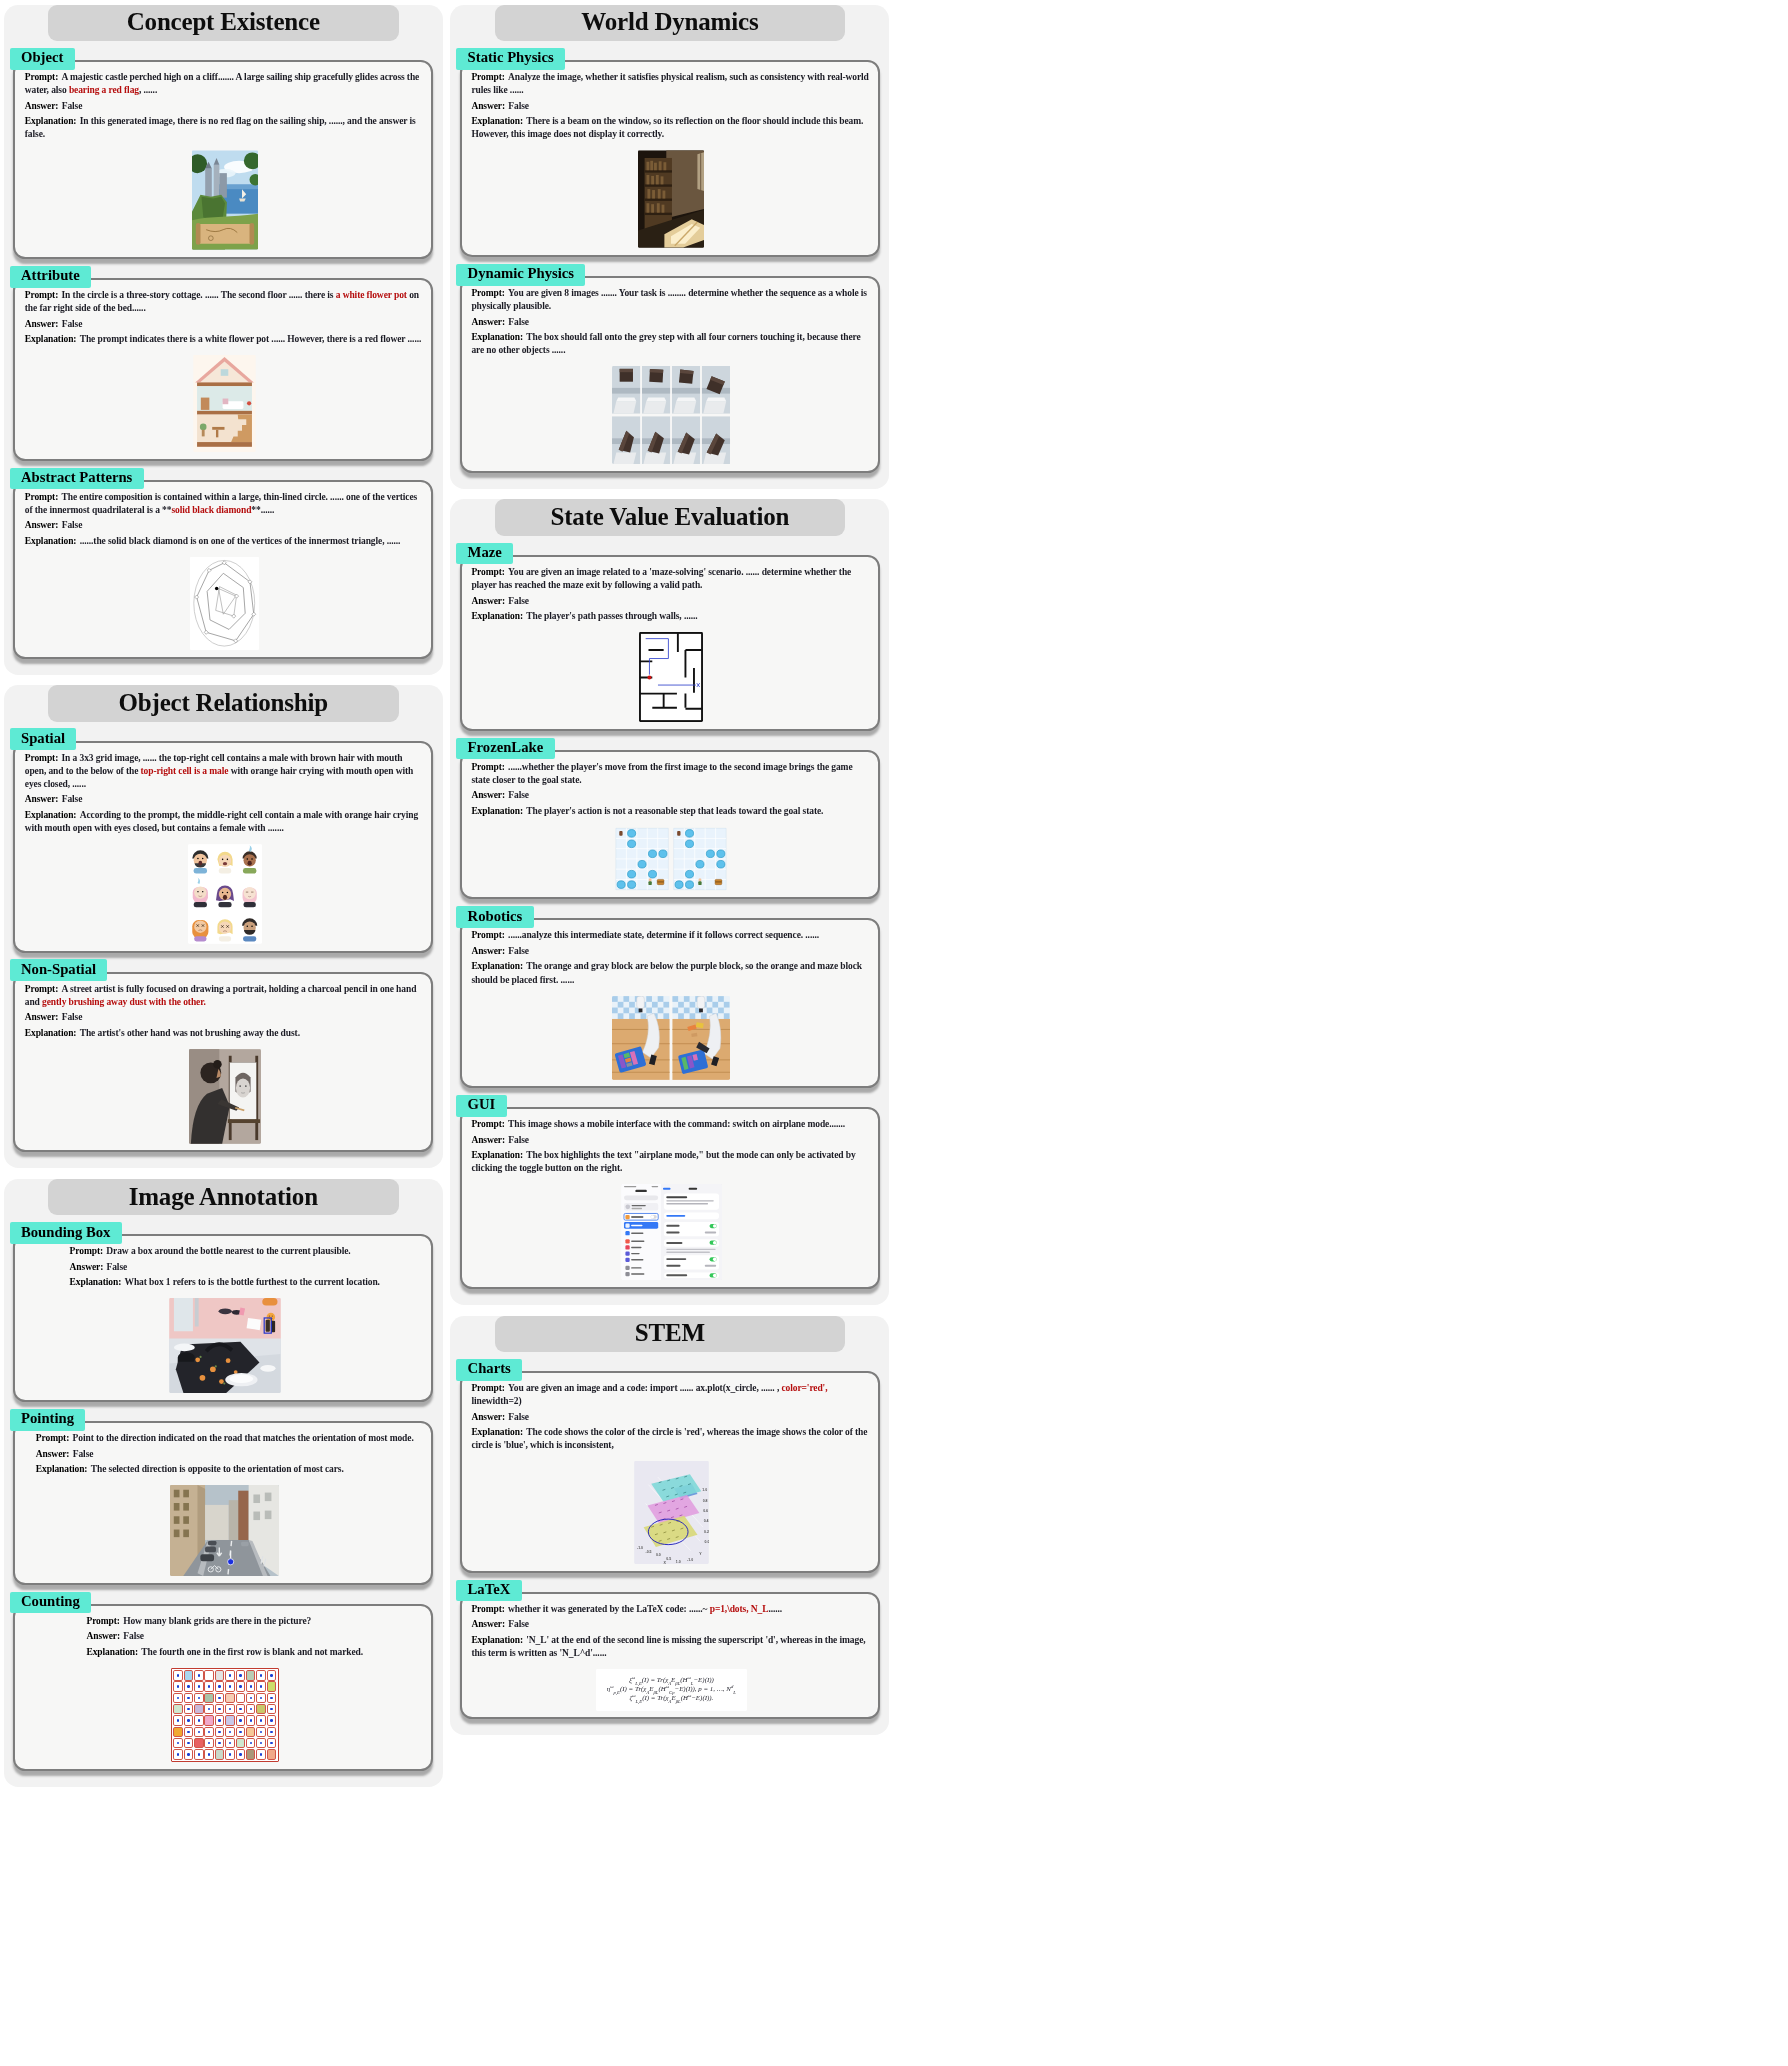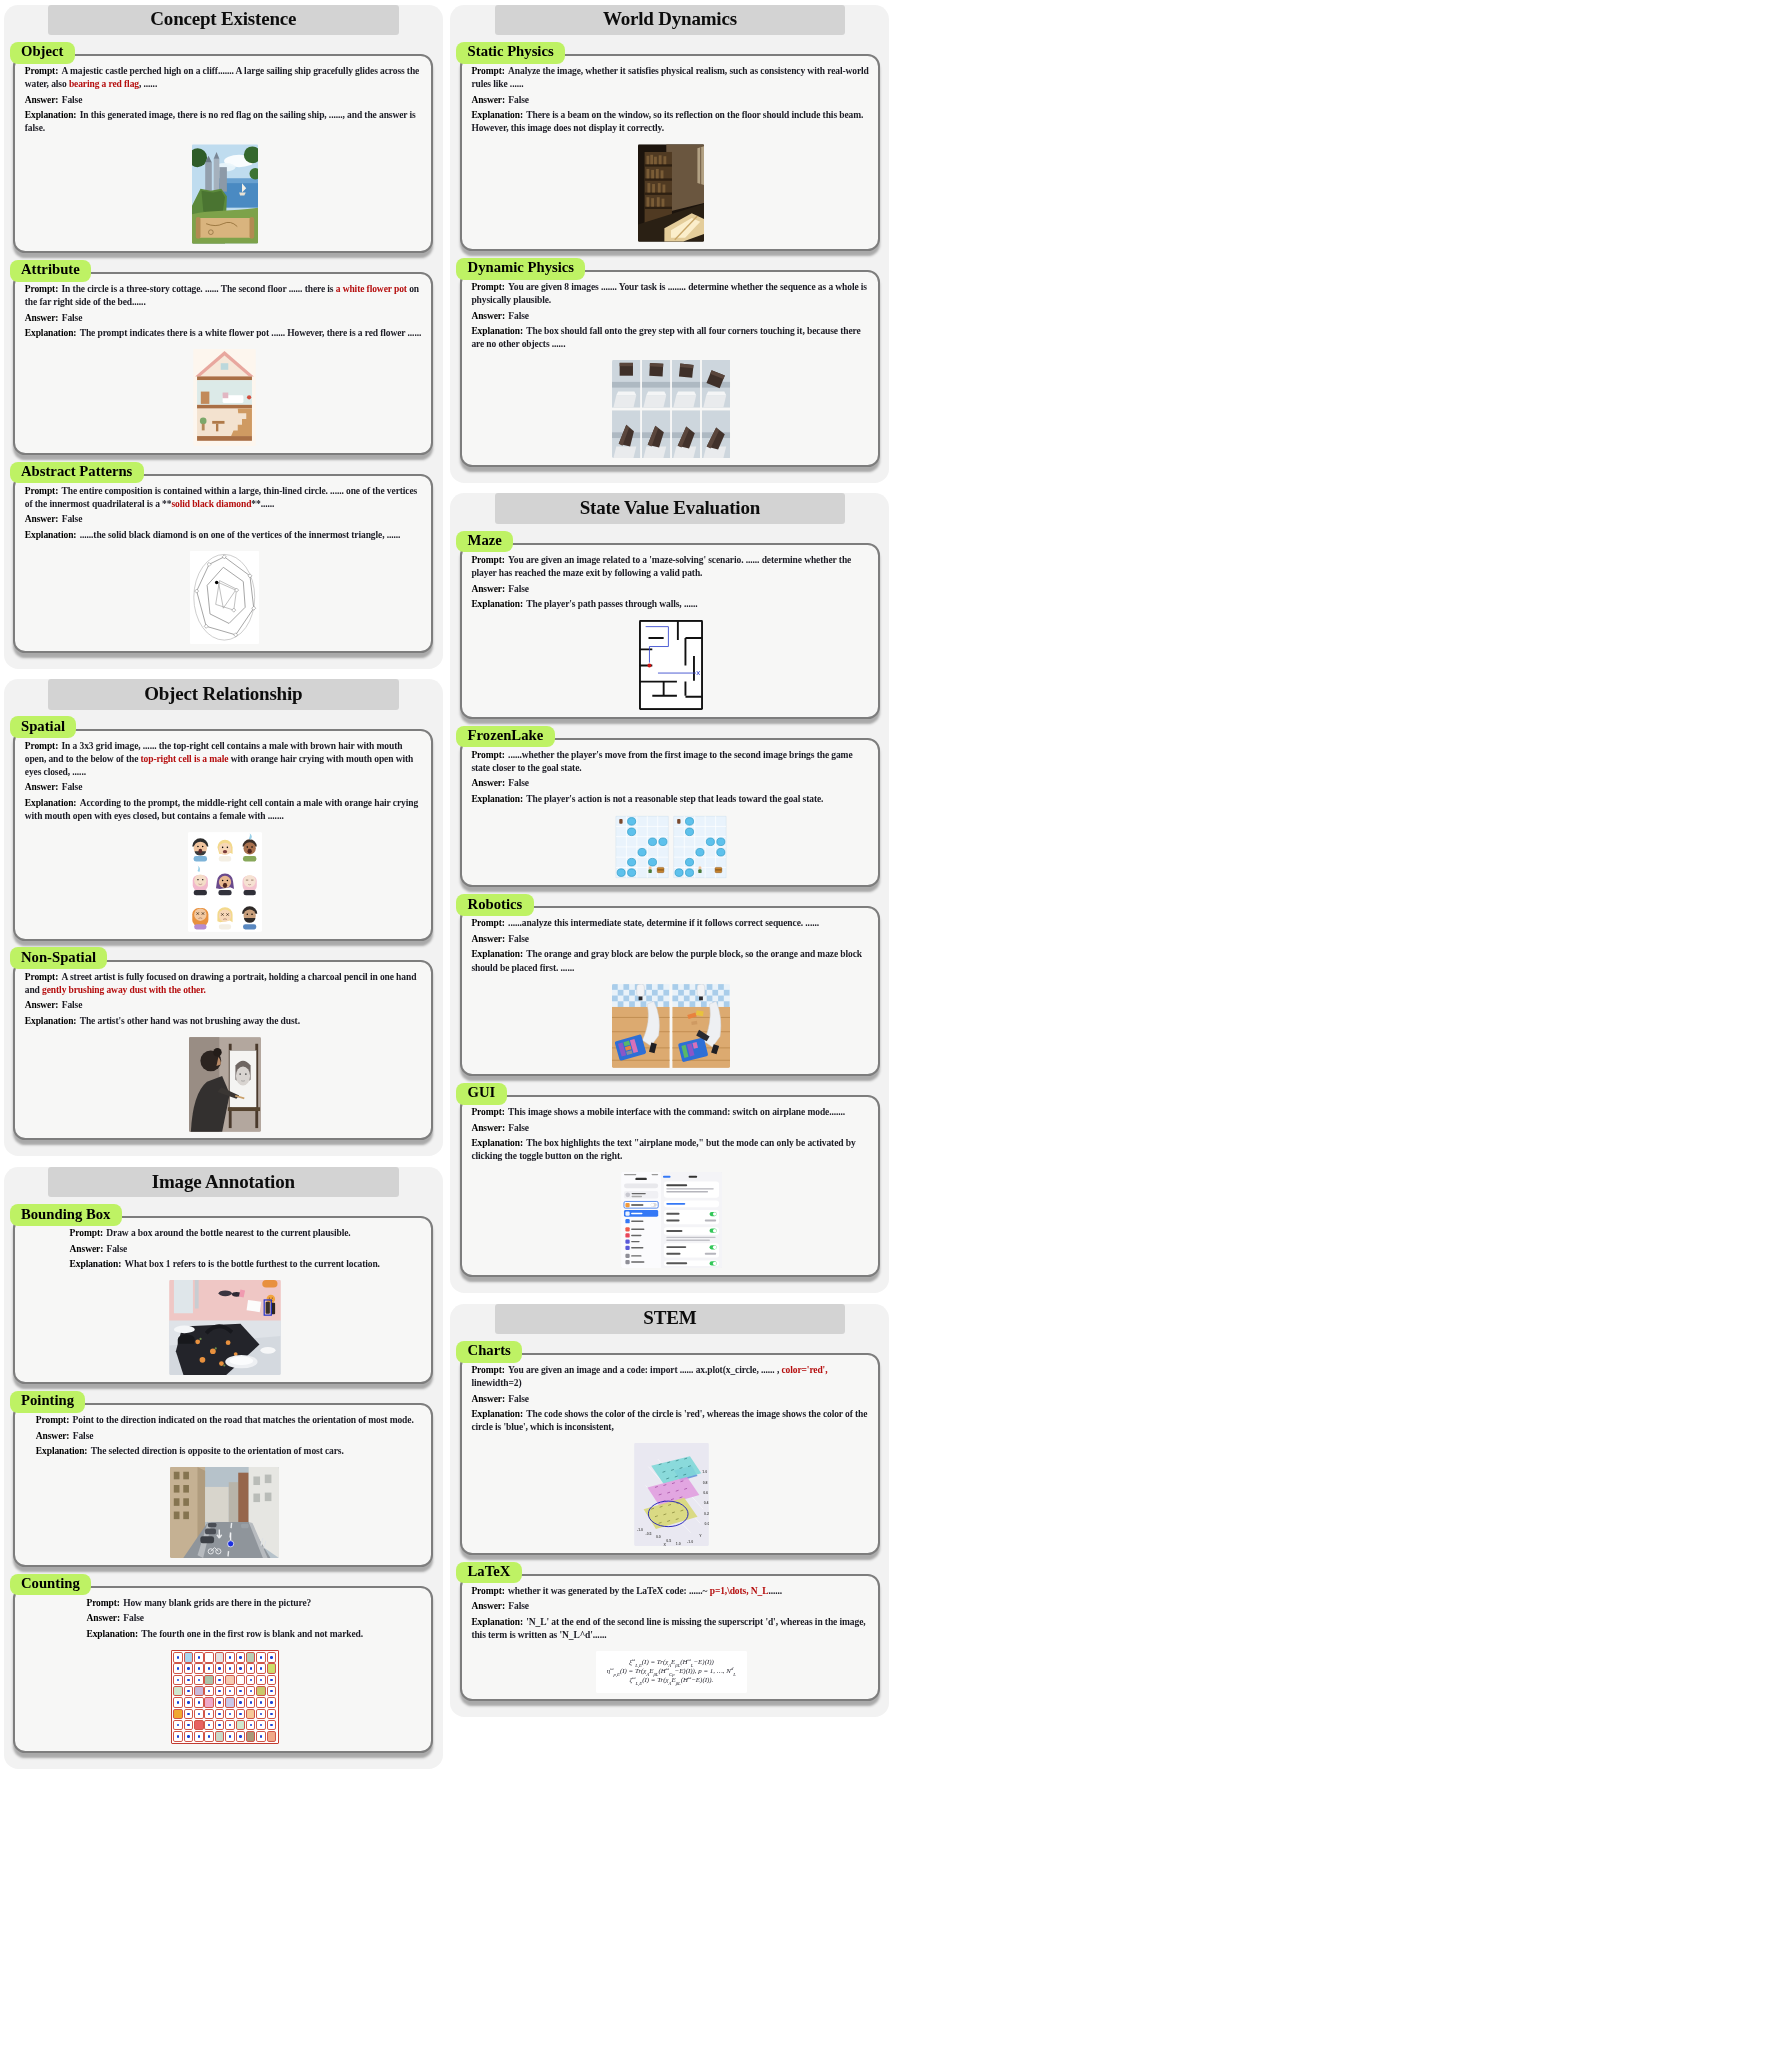--- a/index.html
+++ b/index.html
@@ -1,24 +1,24 @@
 <!DOCTYPE html>
 <html style="font-size:7.6px"><head>
 <meta charset="utf-8">
 <style>
   html,body{margin:0;padding:0;background:#fff;}
   body{width:894px;font-family:"Liberation Serif","DejaVu Serif",serif;font-weight:bold;color:#1b1b24;}
   .page{display:flex;gap:7.6px;padding:4.7px 3.8px;}
   .col{width:439px;display:flex;flex-direction:column;gap:10.4px;}
   .section{background:#f2f2f2;border-radius:14.2px;padding:0 5.7px 8.5px;}
-  .section-header{background:#d3d3d3;border-radius:3px;width:82%;margin:0 auto;text-align:center;
-    font-size:19px;letter-spacing:-0.2px;color:#0d0d0d;padding:3.8px 0 4.7px;}
+  .section-header{background:#d3d3d3;border-radius:9px;width:82%;margin:0 auto;text-align:center;
+    font-size:25px;letter-spacing:-0.2px;color:#0d0d0d;padding:3.8px 0 4.7px;}
   .card{position:relative;background:#f7f7f6;border:2.8px solid #7d7d7d;border-radius:12.3px;
     box-shadow:0 4.3px 2.4px rgba(0,0,0,0.30);margin:19px 3.8px 7.6px;padding:6.6px 6.6px 6.6px 9.5px;}
-  .tab{position:absolute;top:-14.2px;left:-5.7px;background:#bef264;border-radius:8px;
+  .tab{position:absolute;top:-14.2px;left:-5.7px;background:#5eead4;border-radius:2px;
     padding:1.4px 11.4px 3.3px;font-size:14.7px;color:#000;z-index:2;white-space:nowrap;text-align:center;}
   .card-body{display:flex;gap:6.6px;align-items:center;flex-direction:column;}
   .txt{flex:1;font-size:9.5px;line-height:1.38;letter-spacing:-0.1px;}
   .txt p{margin:2.4px 0;}
   .lbl{color:#000;margin-right:3.3px;}
   .red{color:#b50d0d;}
   .thumb{flex:none;align-self:center;border-radius:1.4px;overflow:hidden;line-height:0;}
   sup,sub{font-size:68%;line-height:0;}
   
   .cgrid{display:grid;grid-template-columns:repeat(10,9.5px);grid-auto-rows:10.4px;gap:0.9px;

